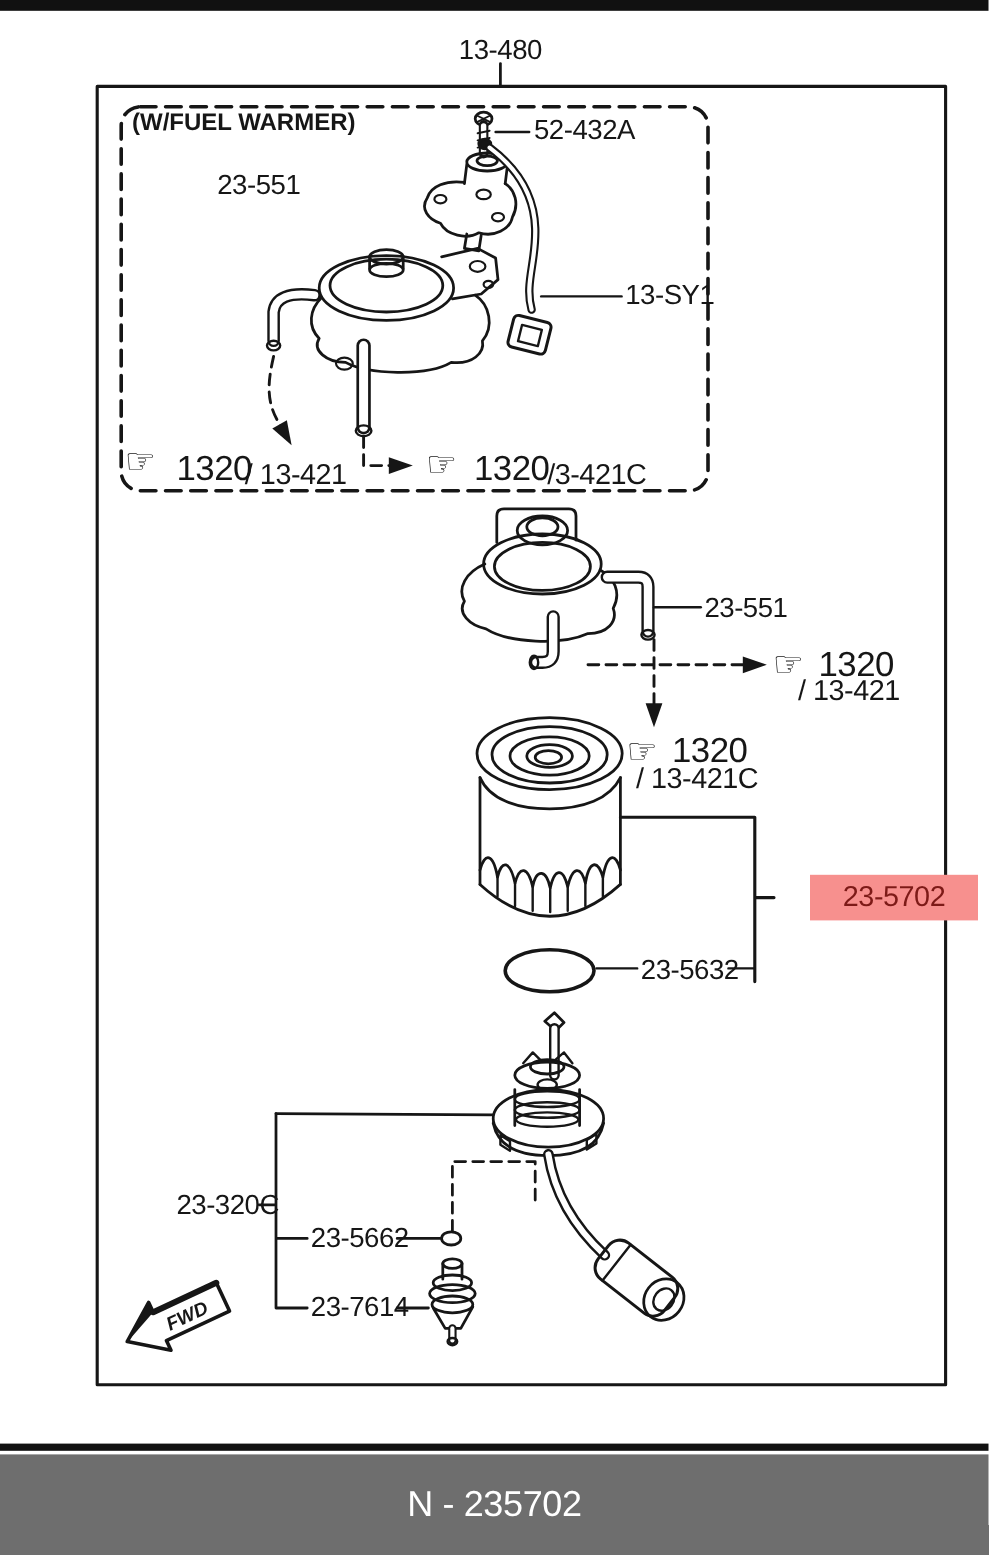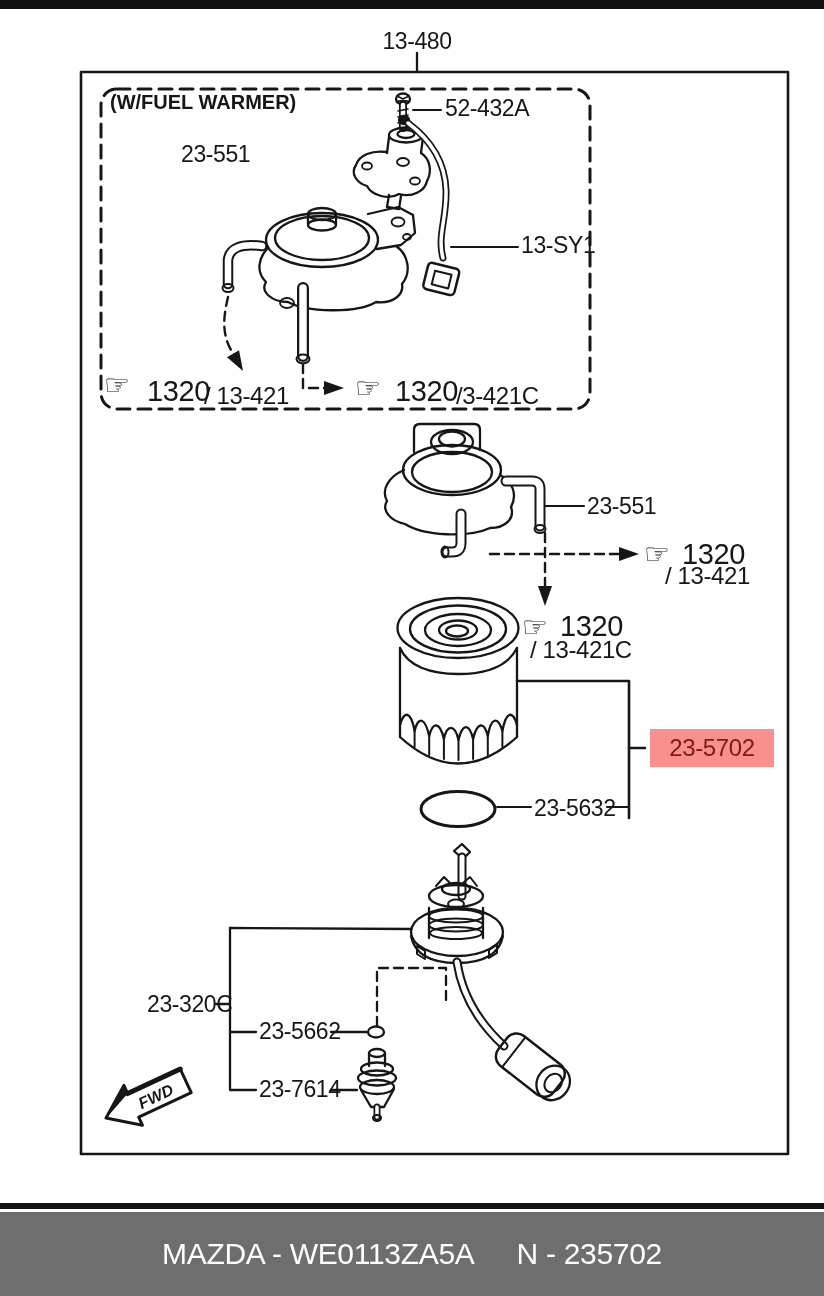--- a/index.html
+++ b/index.html
@@ -8,21 +8,21 @@
   .toprule { position:absolute; left:0; top:0; width:824px; height:9px; background:#111; }
   .midrule { position:absolute; left:0; top:1203px; width:824px; height:6px; background:#111; }
   svg.art { position:absolute; left:0; top:0; }
   .lbl { position:absolute; line-height:1; white-space:nowrap; letter-spacing:-0.4px; color:var(--ink,#161616); }
   .fs23 { font-size:23px; }
   .big  { font-size:29px; }
   .sub  { font-size:24px;text-align:center; }
   .hand { font-size:29px; }
   .title{ font-size:20px; font-weight:bold; letter-spacing:0; }
   .center { text-align:center; }
-  .hl { position:absolute; left:650px; top:729px; width:124px; height:38px;
+  .hl { position:absolute; left:675px; top:729px; width:140px; height:38px;
         background:var(--hl-bg,#f7908e); color:var(--hl-fg,#7d1a17);
         display:flex; align-items:center; justify-content:center; font-size:24px; letter-spacing:-0.4px; }
   .footer { position:absolute; left:0; top:1212px; width:824px; height:84px;
             background:var(--ft-bg,#6e6e6e); color:#fff; display:flex; align-items:center;
             justify-content:center; gap:42px; font-size:30px; letter-spacing:-0.3px; }
 </style>
 </head>
 <body>
 
 <div class="stage">
@@ -246,17 +246,16 @@
 
   <div class="lbl fs23" style="left:135px; top:993px;margin-left:12px;">23-320C</div>
 
   <div class="lbl fs23" style="left:259px; top:1020px;">23-5662</div>
 
   <div class="lbl fs23" style="left:259px; top:1078px;">23-7614</div>
 
   <div class="midrule"></div>
 
   <div class="footer">
-    <span>MAZDA - WE0113ZA5A</span>
     <span>N - 235702</span>
   </div>
 
 </div>
 
 </body></html>

